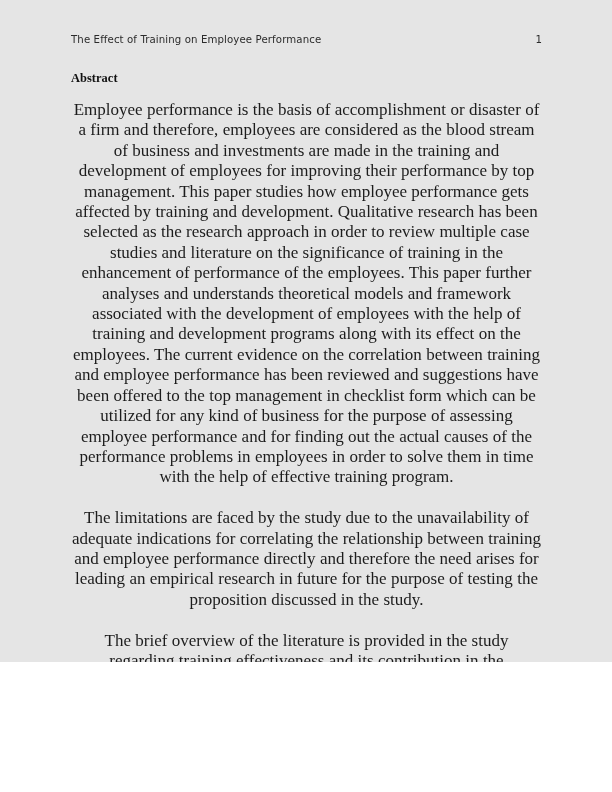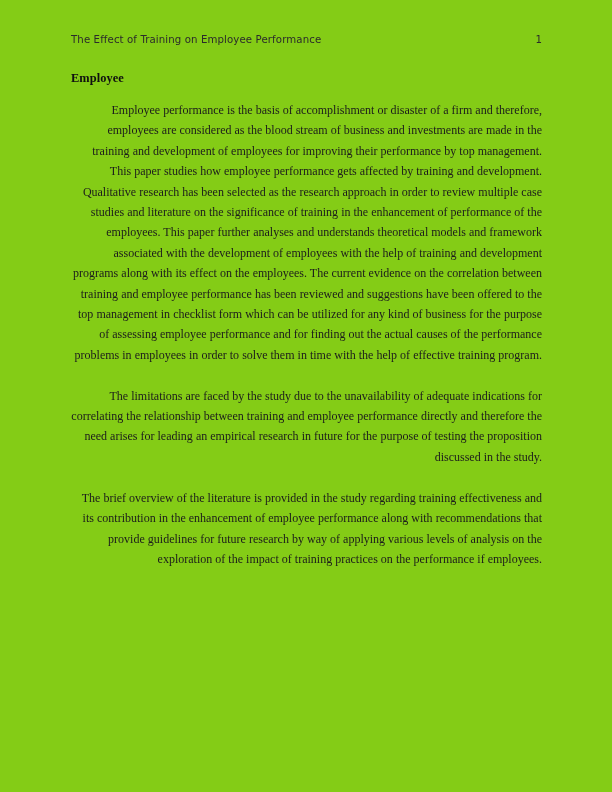--- a/index.html
+++ b/index.html
@@ -11,23 +11,23 @@
 
   body {
     font-family: "Liberation Serif", "DejaVu Serif", serif;
     color: #1a1a1a;
     -webkit-font-smoothing: antialiased;
   }
 
   .page {
     position: relative;
     width: 612px;
-    height: 792px;
+    height: 662px;
     margin: 0 auto;
-    background: #84cc16;
+    background: #e5e5e5;
     overflow: hidden;
     box-sizing: border-box;
   }
 
   
   .running-header {
     position: absolute;
     top: 33px;
     left: 71px;
     width: 471px;
@@ -71,44 +71,44 @@
     margin: 0 0 14px 0;
     letter-spacing: 0.005em;
   }
 
   .abstract-body {
     margin: 0;
   }
 
   .abstract-paragraph {
     font-family: "Liberation Serif", "DejaVu Serif", serif;
-    font-size: 12px;
+    font-size: 17px;
     line-height: 20.4px;
     color: #1c1c1c;
-    text-align: right;
+    text-align: center;
     margin: 0 0 20.4px 0;
     word-spacing: 0.004em;
   }
 
   .abstract-paragraph:last-child {
     margin-bottom: 7px;
   }
 </style>
 </head>
 <body>
 
 <div class="page">
 
   <div class="running-header">
     <span class="running-header-title">The Effect of Training on Employee Performance</span>
     <span class="running-header-pagenum">1</span>
   </div>
 
   <div class="content">
-    <h1 class="section-heading">Employee</h1>
+    <h1 class="section-heading">Abstract</h1>
 
     <div class="abstract-body">
       <p class="abstract-paragraph">Employee performance is the basis of accomplishment or disaster of a firm and therefore, employees are considered as the blood stream of business and investments are made in the training and development of employees for improving their performance by top management. This paper studies how employee performance gets affected by training and development. Qualitative research has been selected as the research approach in order to review multiple case studies and literature on the significance of training in the enhancement of performance of the employees. This paper further analyses and understands theoretical models and framework associated with the development of employees with the help of training and development programs along with its effect on the employees. The current evidence on the correlation between training and employee performance has been reviewed and suggestions have been offered to the top management in checklist form which can be utilized for any kind of business for the purpose of assessing employee performance and for finding out the actual causes of the performance problems in employees in order to solve them in time with the help of effective training program.</p>
       <p class="abstract-paragraph">The limitations are faced by the study due to the unavailability of adequate indications for correlating the relationship between training and employee performance directly and therefore the need arises for leading an empirical research in future for the purpose of testing the proposition discussed in the study.</p>
       <p class="abstract-paragraph">The brief overview of the literature is provided in the study regarding training effectiveness and its contribution in the enhancement of employee performance along with recommendations that provide guidelines for future research by way of applying various levels of analysis on the exploration of the impact of training practices on the performance if employees.</p>
     </div>
   </div>
 
 </div>
 

